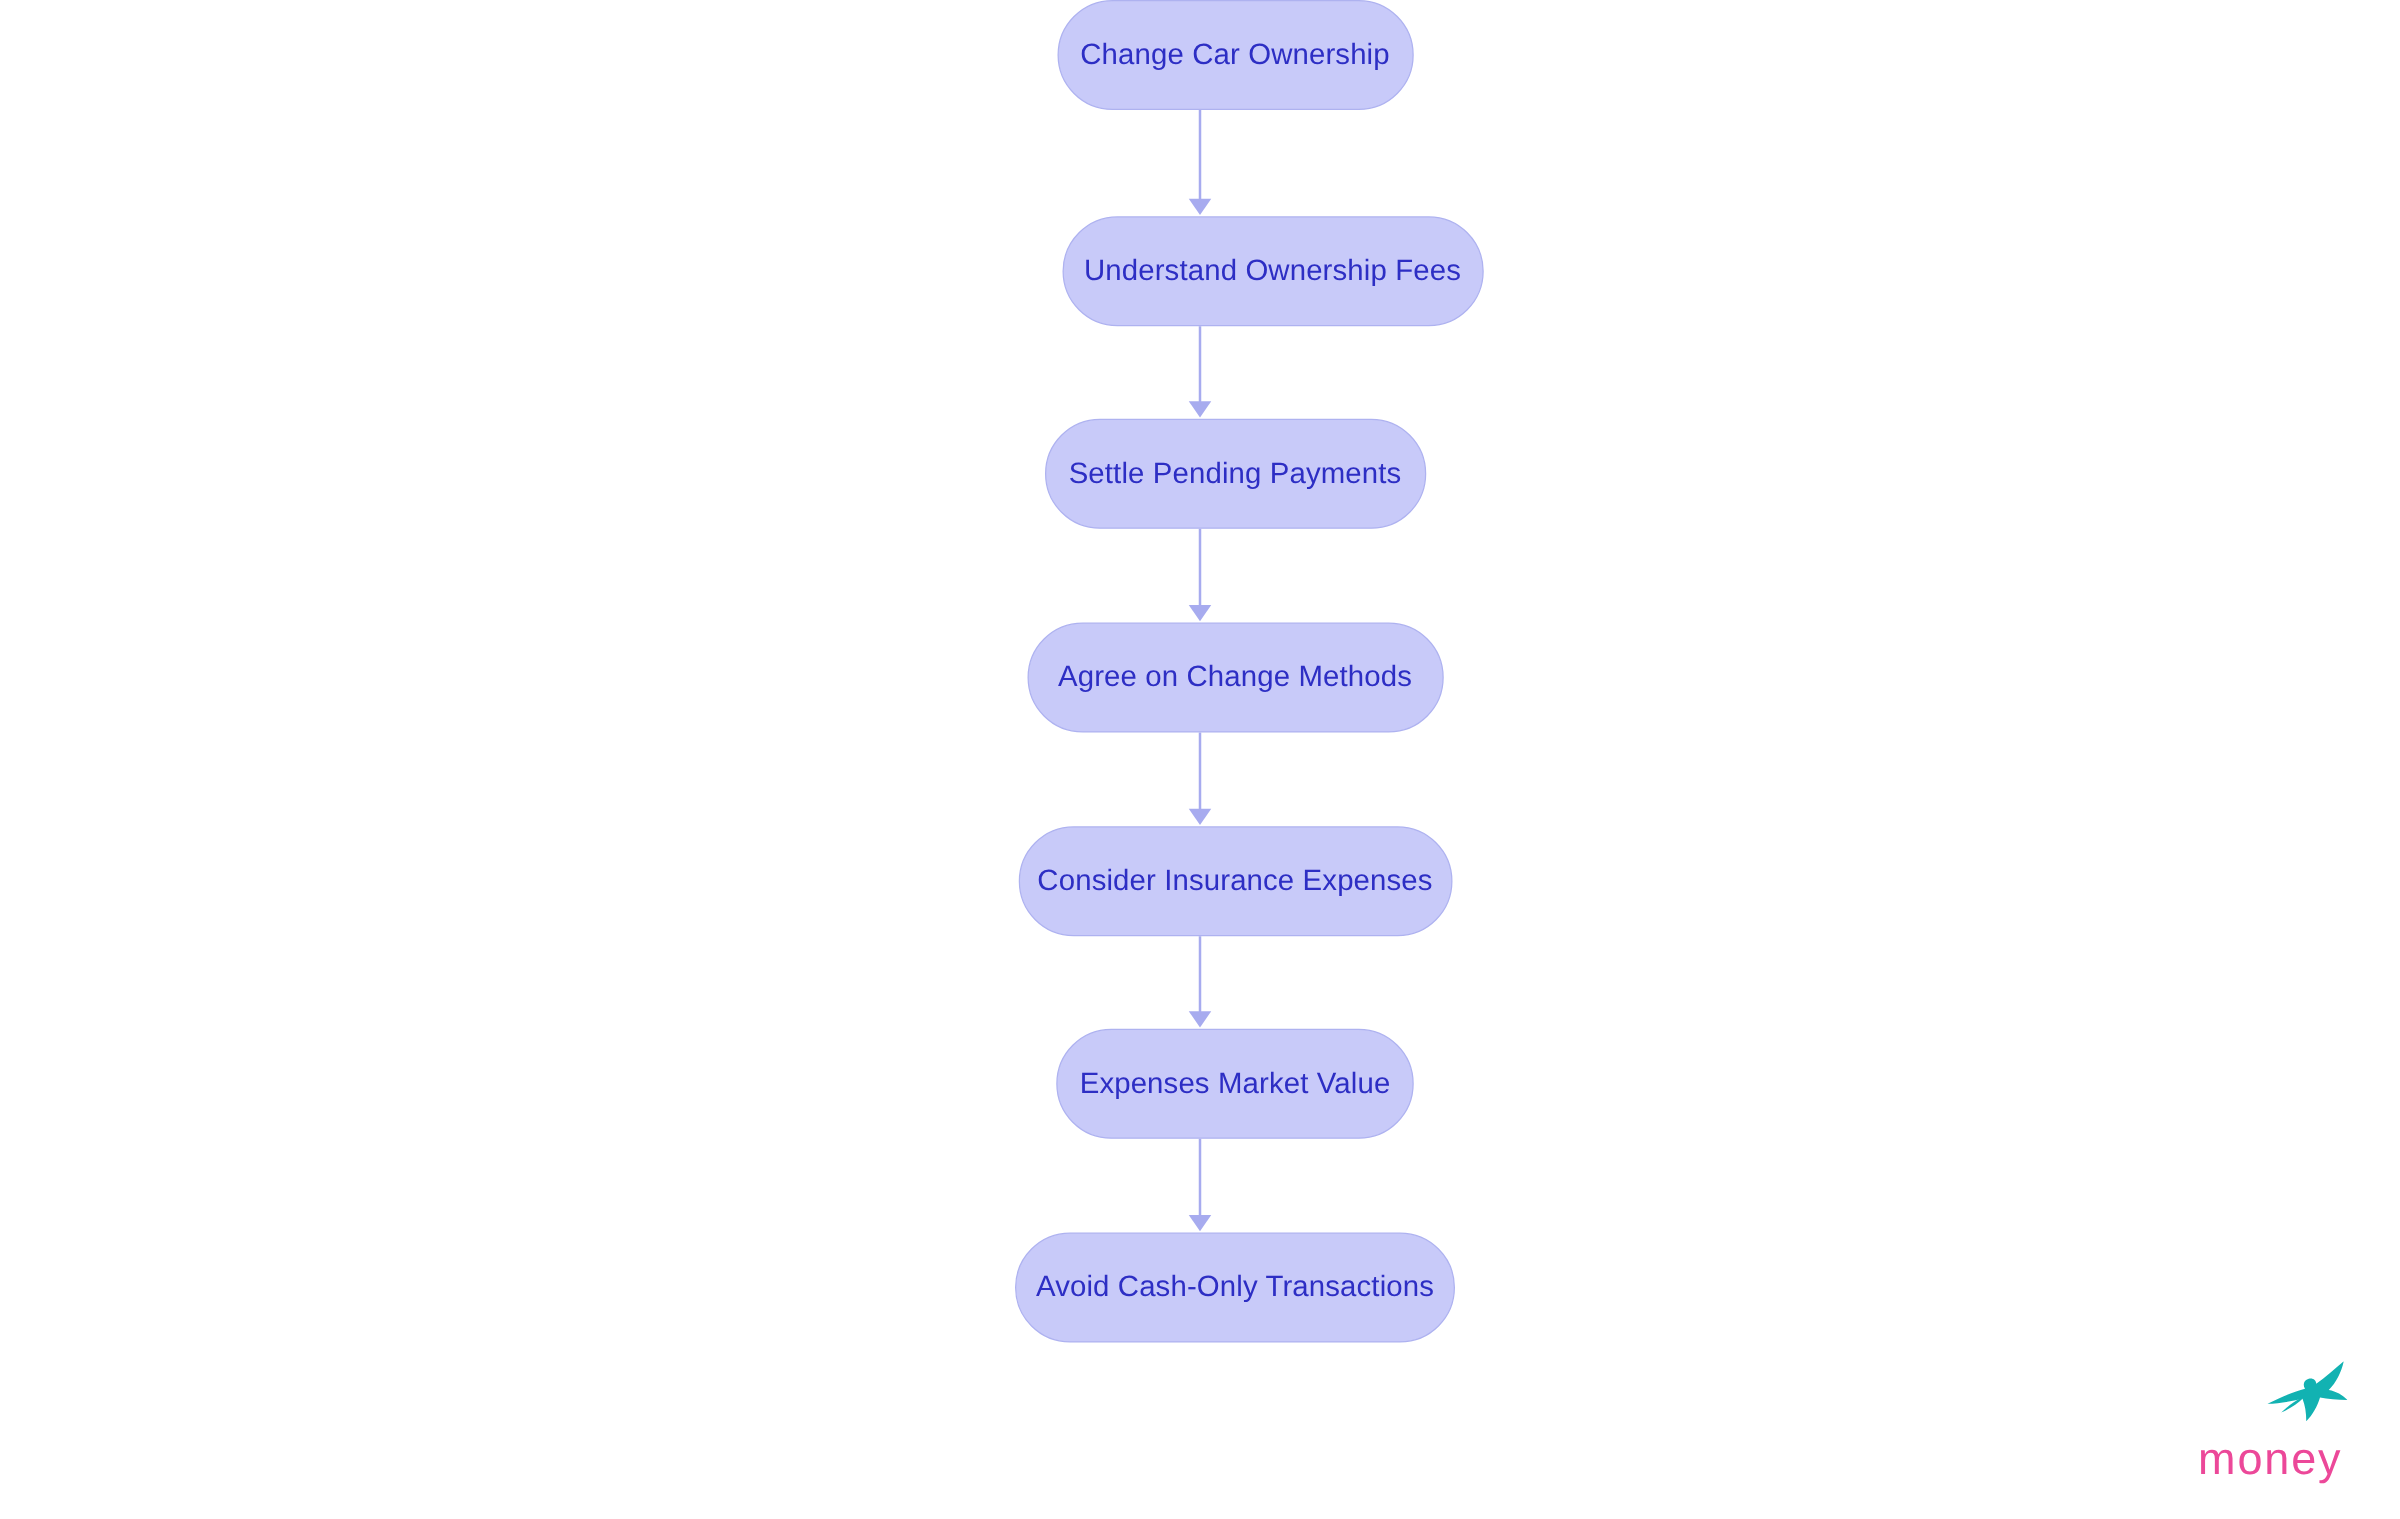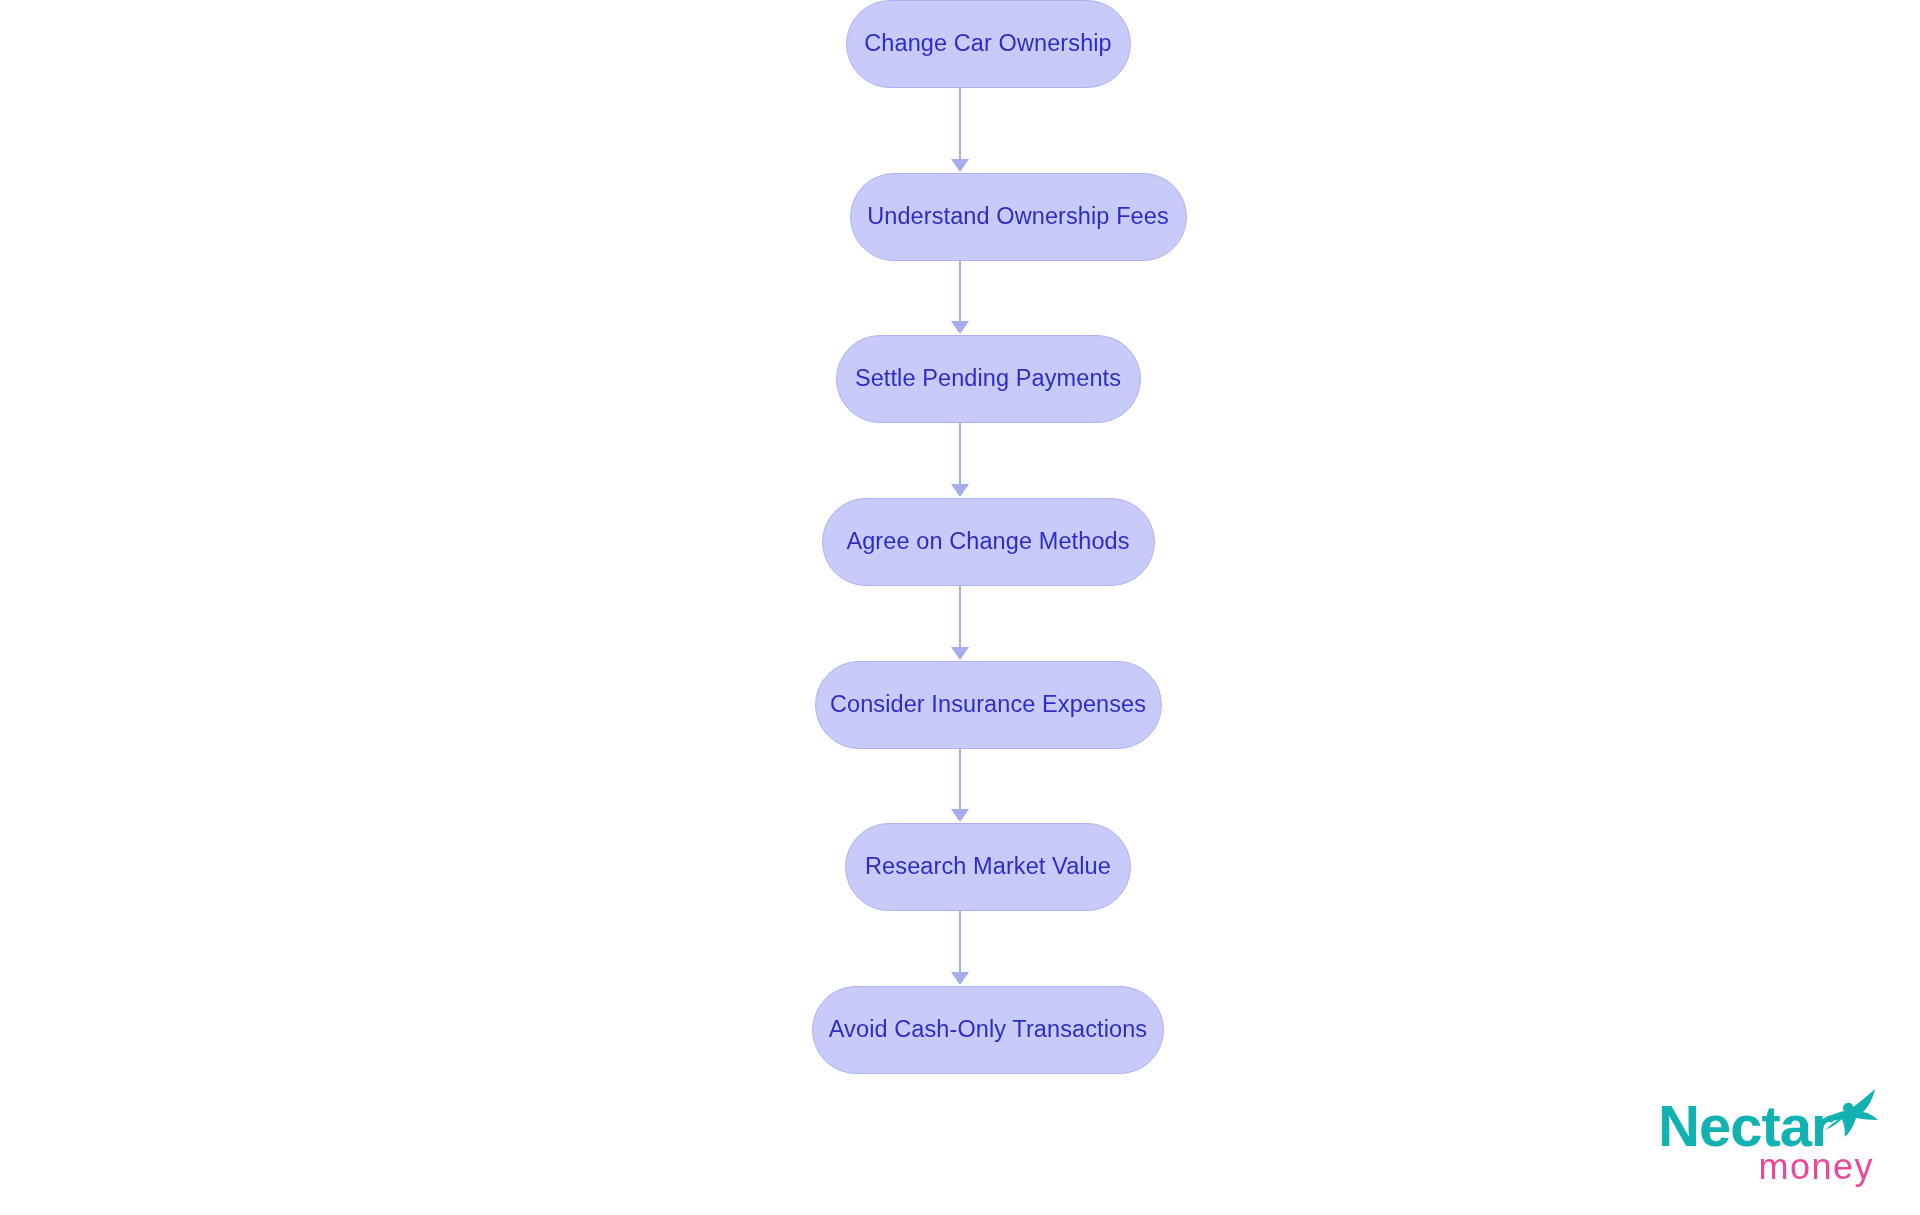--- a/index.html
+++ b/index.html
@@ -144,21 +144,21 @@
           <span class="node-label">Agree on Change Methods</span>
         </div>
       </div>
       <div class="flow-step" style="top: 661px; height: 88px;">
         <div class="node-pill" style="width: 347px;">
           <span class="node-label">Consider Insurance Expenses</span>
         </div>
       </div>
       <div class="flow-step" style="top: 823px; height: 88px;">
         <div class="node-pill" style="width: 286px;">
-          <span class="node-label">Research Market Value</span>
+          <span class="node-label">Expenses Market Value</span>
         </div>
       </div>
       <div class="flow-step" style="top: 986px; height: 88px;">
         <div class="node-pill" style="width: 352px;">
           <span class="node-label">Avoid Cash-Only Transactions</span>
         </div>
       </div>
       <div class="connector" style="top: 88px; height: 85px;">
         <div class="connector-line" style="height: 72px;"></div>
         <div class="connector-head"></div>
@@ -187,15 +187,14 @@
 </div>
 
 <div id="brand-logo">
   <svg id="hummingbird-icon" viewBox="0 0 66 52">
     <path d="M2 34 C14 28, 24 24, 32 22 C30 19, 31 15, 35 14 C38 13, 41 15, 41 18
              C48 13, 56 6, 63 0 C61 9, 57 17, 51 23 C57 24, 62 27, 66 31
              C58 31, 50 30, 44 29 C42 36, 38 43, 33 48 C33 41, 32 35, 30 30
              C21 32, 11 34, 2 34 Z" fill="#12b2b2"></path>
     <path d="M30 30 C26 34, 20 38, 13 41 C18 36, 24 32, 29 29 Z" fill="#12b2b2"></path>
   </svg>
-  <div class="logo-wordmark">Nectar</div>
   <div class="logo-subword">money</div>
 </div>
 
 </body></html>

